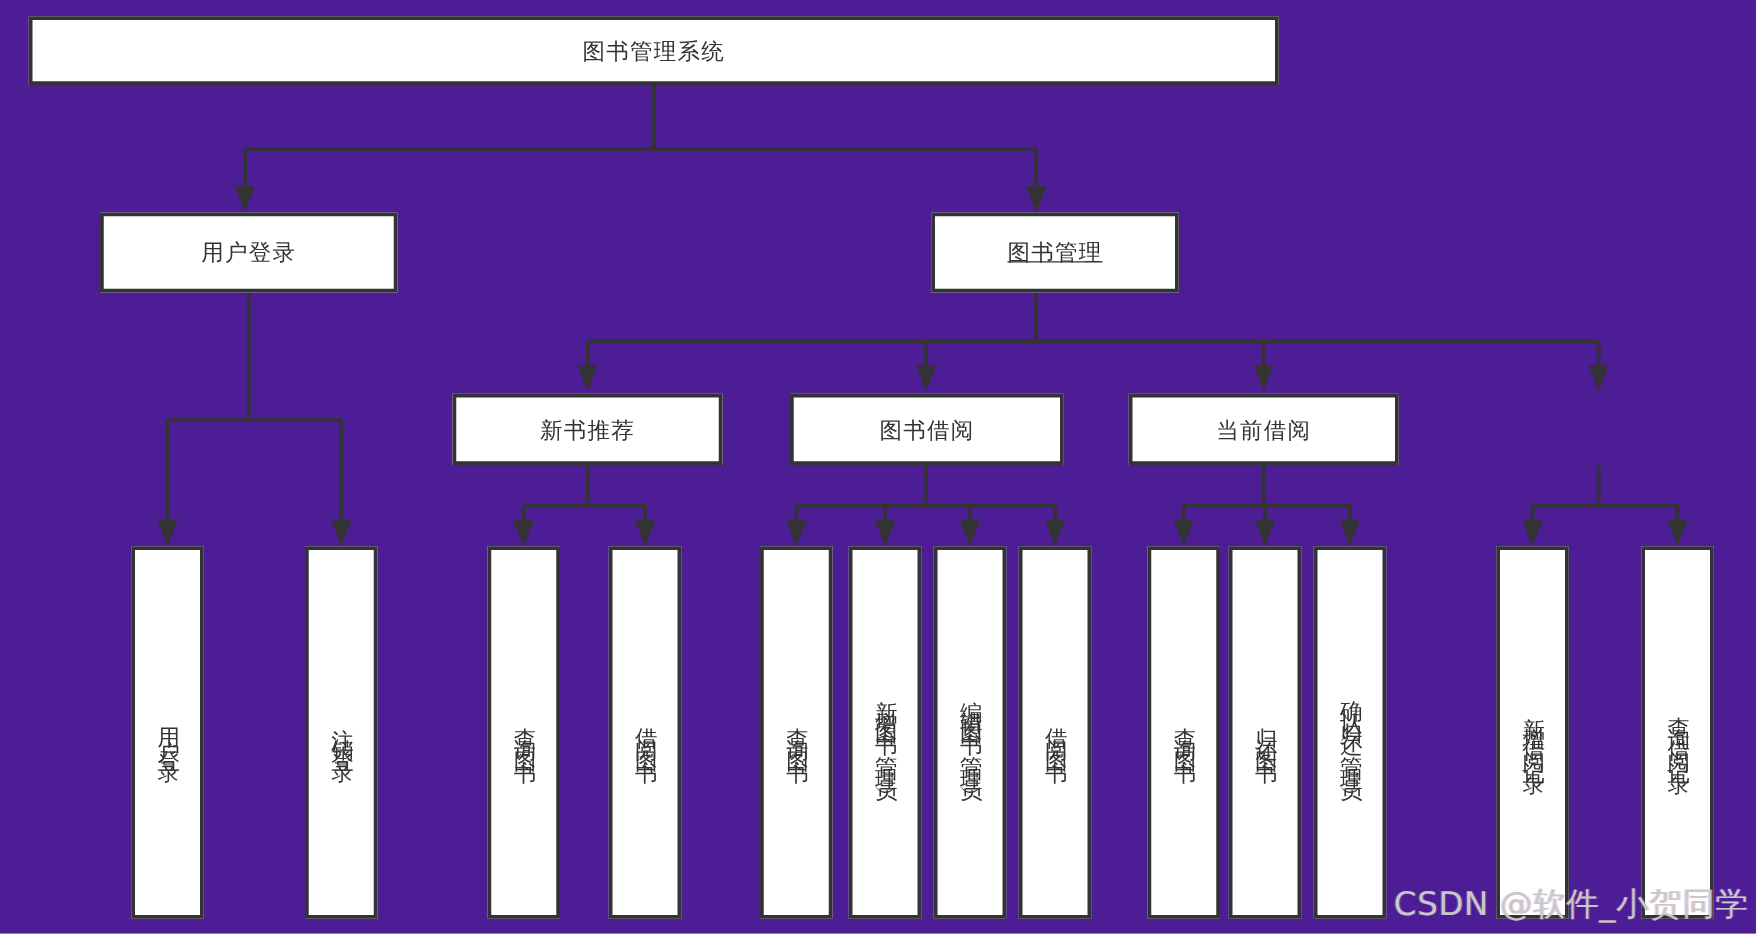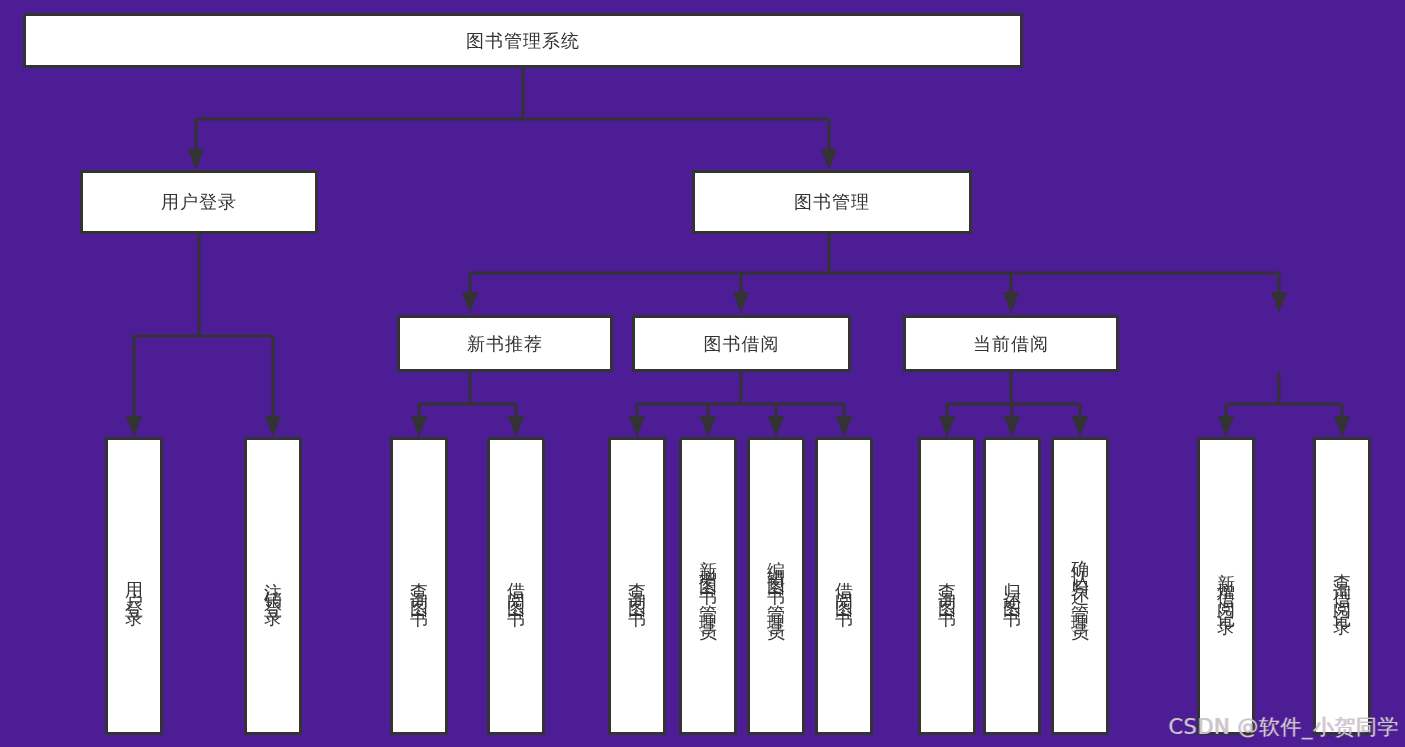--- a/index.html
+++ b/index.html
@@ -28,35 +28,35 @@
   .vlabel{
     writing-mode:vertical-rl;
     font-size:18px;
     color:#333333;
     letter-spacing:9px;
     line-height:1;
   }
   
   .root   {left:23px;  top:13px;  width:1000px;height:55px;}
   .n-user {left:80px;  top:170px; width:238px; height:64px;}
-  .n-mgmt {left:692px; top:170px; width:280px; height:64px;}
-  .n-new  {left:362px; top:315px; width:216px; height:57px;margin-left:35px;}
+  .n-mgmt {left:745px; top:170px; width:198px; height:64px;text-decoration:underline;}
+  .n-new  {left:362px; top:315px; width:216px; height:57px;}
   .n-bor  {left:632px; top:315px; width:219px; height:57px;justify-content:center;}
   .n-cur  {left:903px; top:315px; width:216px; height:57px;text-align:center;}
   .n-rec  {left:1172px;top:315px; width:214px; height:57px;}
   .leaf   {top:437px;  width:58px; height:298px;}
   .l-u1{left:105px;} .l-u2{left:244px;}
   .l-n1{left:390px;} .l-n2{left:487px;}
   .l-b1{left:608px;} .l-b2{left:679px;} .l-b3{left:747px;} .l-b4{left:815px;}
   .l-c1{left:918px;} .l-c2{left:983px;} .l-c3{left:1051px;}
   .l-r1{left:1197px;}.l-r2{left:1313px;}
   .watermark{
     position:absolute;
     right:6px;bottom:6px;
-    font-size:21px;
+    font-size:26px;
     color:#c8c8c8;
     letter-spacing:0.5px;
     white-space:nowrap;
     text-shadow:1px 0 0 rgba(255,130,130,0.35),-1px 0 0 rgba(130,160,255,0.35);
     z-index:5;
     margin-top:28px;
   }
 </style>
 </head>
 <body>

